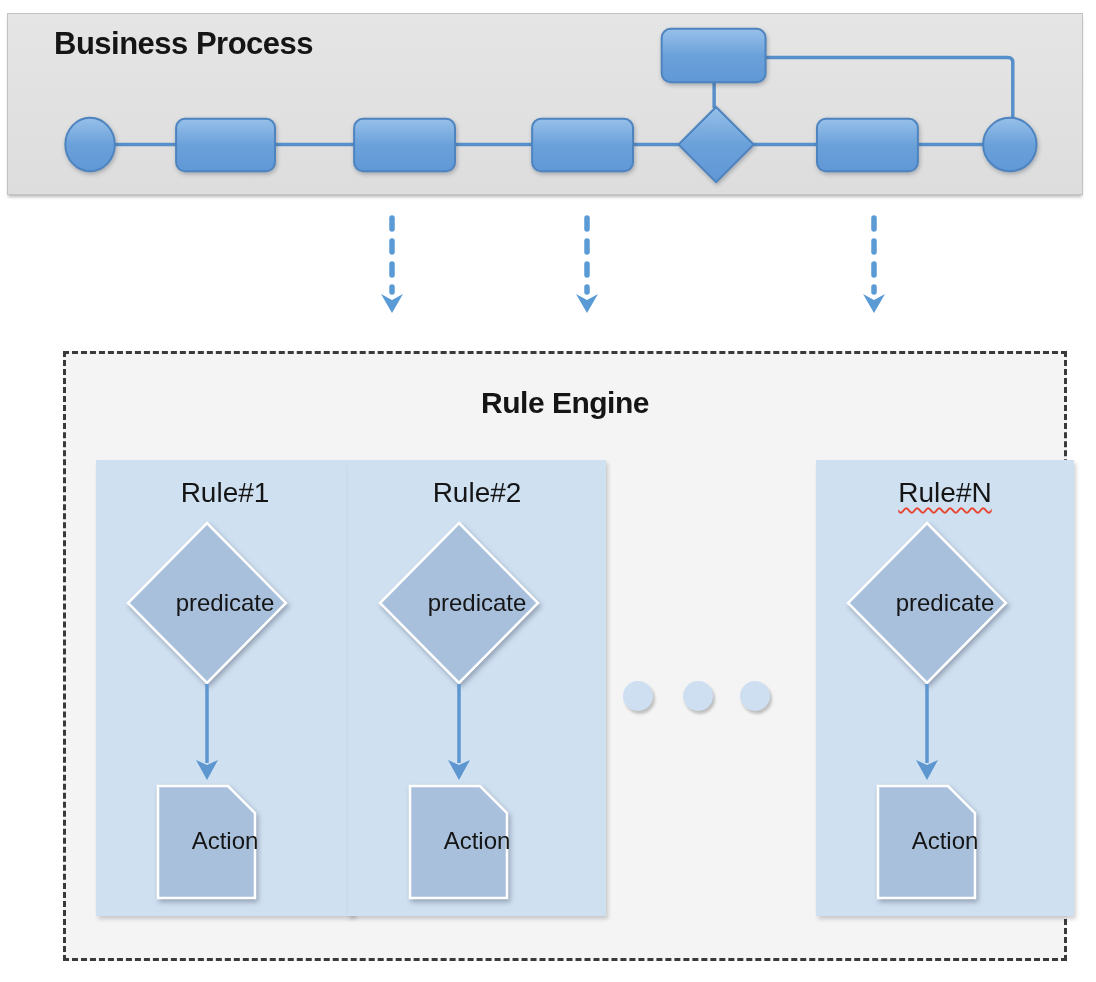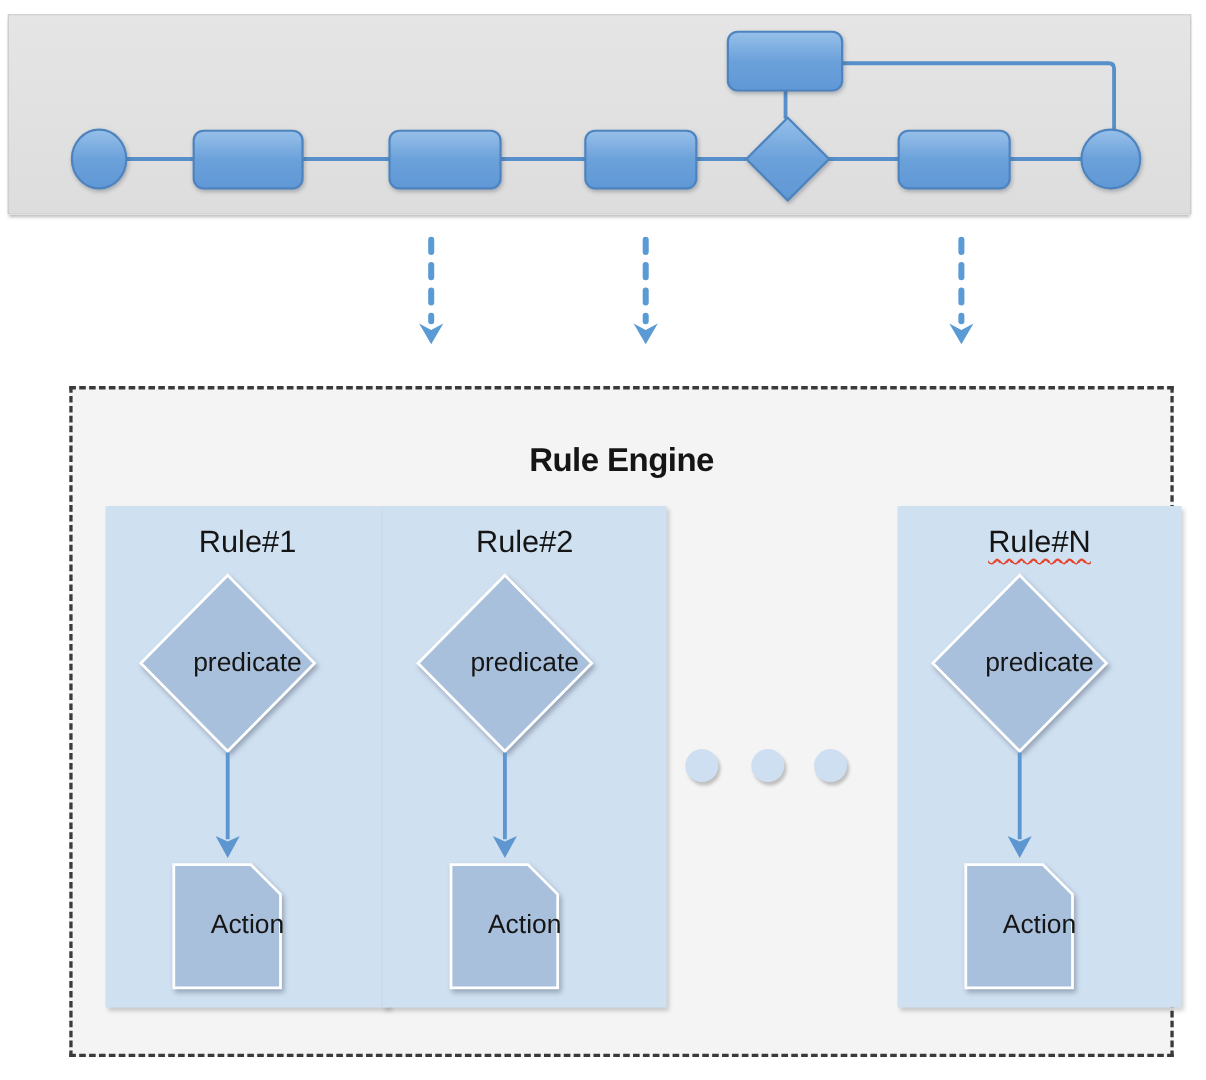--- a/index.html
+++ b/index.html
@@ -22,21 +22,21 @@
   .bp-svg{position:absolute;left:0;top:0;width:100%;height:100%;}
   
   .map-arrows{position:absolute;left:0;top:200px;width:1096px;height:135px;}
   
   .engine-box{
     position:absolute;left:63px;top:351px;width:1004px;height:610px;
     box-sizing:border-box;border:3px dashed var(--engine-border,#3a3a3a);
     background:var(--engine-bg,#f4f4f4);
   }
   .engine-title{
-    position:absolute;left:0;top:48px;width:100%;text-align:center;
+    position:absolute;left:0;top:32px;width:100%;text-align:center;
     font-size:30px;font-weight:700;letter-spacing:-0.5px;
   }
   .rule-panel{
     position:absolute;top:106px;width:258px;height:456px;
     background:var(--panel-bg,#cfe0f1);
     box-shadow:2px 3px 4px rgba(0,0,0,.18);
   }
   .rule-panel.p1{left:30px;}
   .rule-panel.p2{left:282px;text-decoration:underline;}
   .rule-panel.pn{left:750px;}
@@ -66,20 +66,21 @@
   .dot.d1{left:557px;top:327px;}
   .dot.d2{left:617px;top:327px;}
   .dot.d3{left:674px;top:327px;}
 </style>
 </head>
 <body>
 
 <div class="stage">
 
   <section class="bp-box">
+    <div class="bp-title">Business Process</div>
     <svg class="bp-svg" viewBox="0 0 1076 182">
       <defs>
         <linearGradient id="shapeGrad" x1="0" y1="0" x2="0" y2="1">
           <stop offset="0" stop-color="#97c0ea"></stop>
           <stop offset="0.5" stop-color="#6ba1da"></stop>
           <stop offset="1" stop-color="#6098d6"></stop>
         </linearGradient>
       </defs>
       <g stroke="#568fc9" stroke-width="3.5" fill="none">
         <line x1="103" y1="132" x2="165" y2="132"></line>

